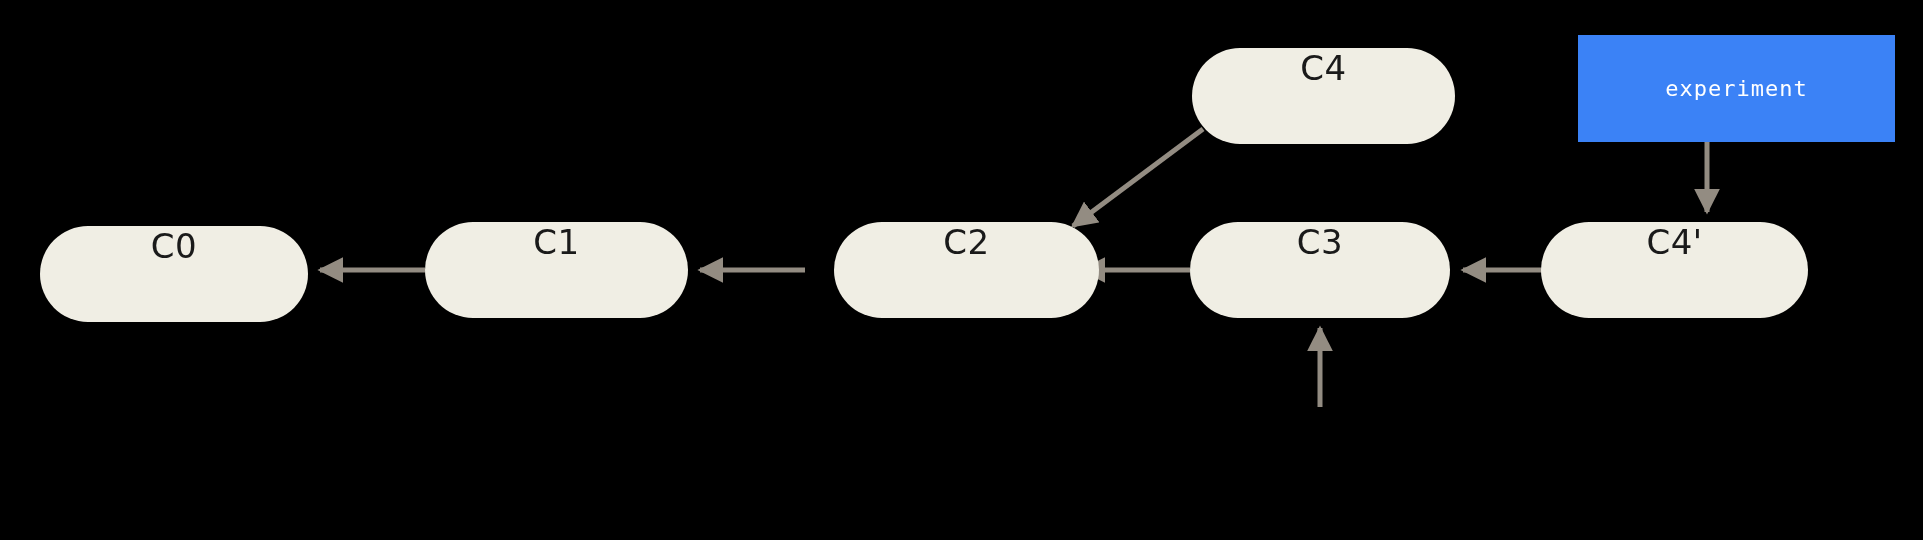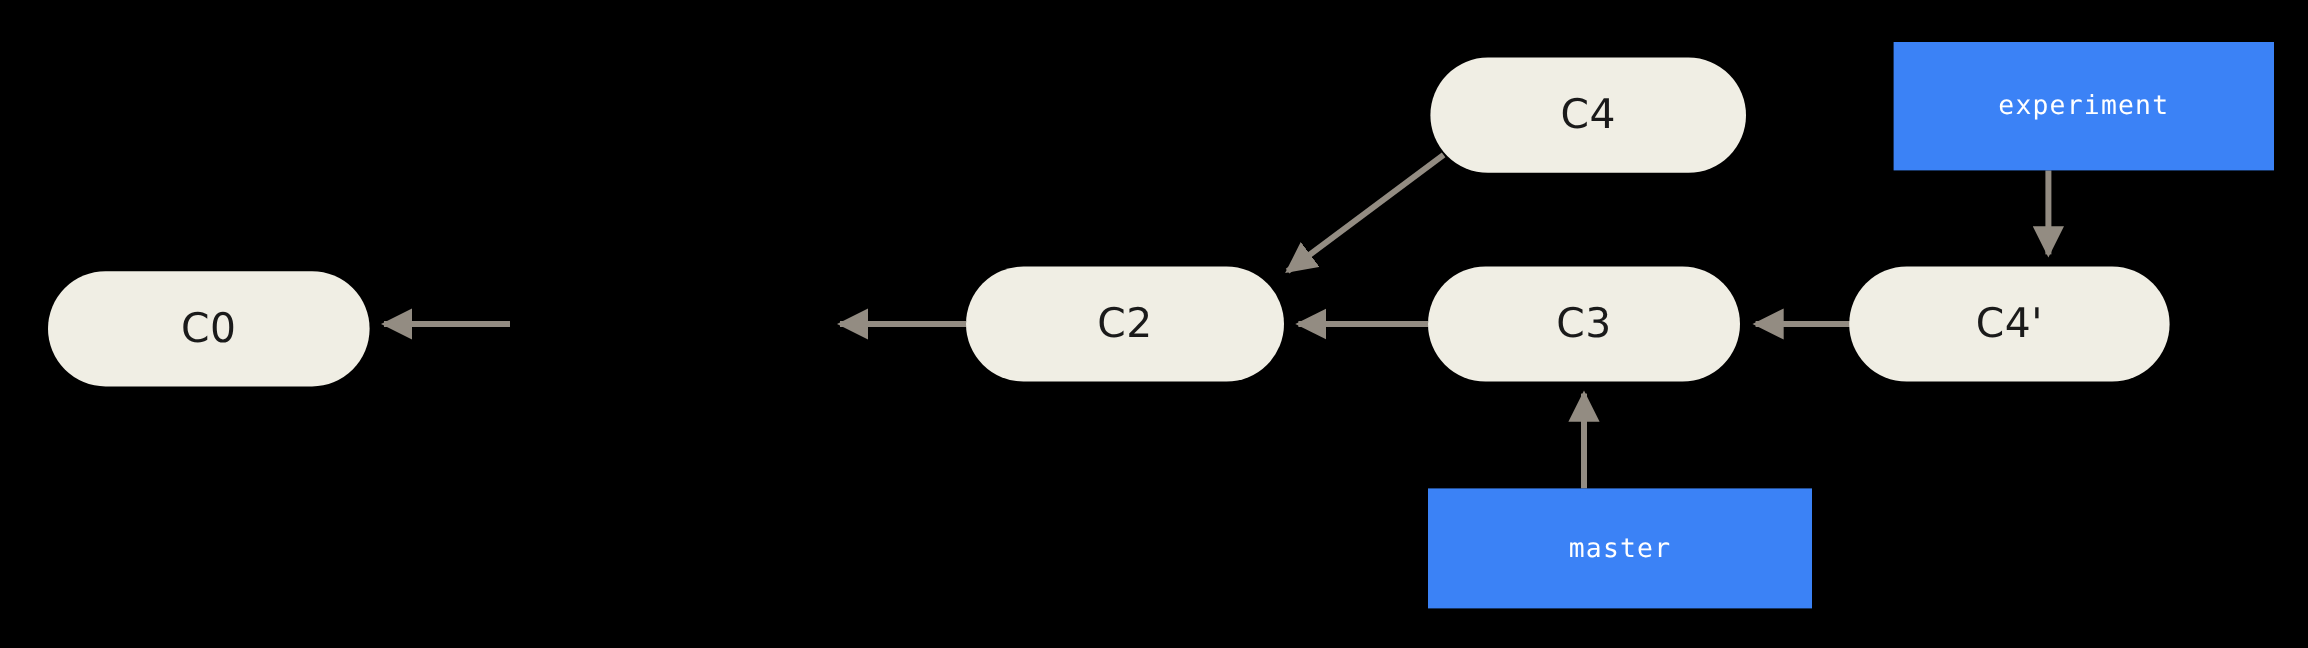--- a/index.html
+++ b/index.html
@@ -23,21 +23,20 @@
     left: 0;
     top: 0;
     width: 1923px;
     height: 540px;
   }
   .commit-node {
     position: absolute;
     background: #F0EEE4;
     border-radius: 48px;
     display: flex;
-    align-items: center;
     justify-content: center;
     color: #1A1A1A;
     font-family: "DejaVu Sans", "Liberation Sans", sans-serif;
     font-size: 34px;
     letter-spacing: 0.5px;
     z-index: 2;
   }
   .ref-label {
     position: absolute;
     background: #3b82f6;
@@ -75,38 +74,38 @@
 
     <line x1="1707" y1="142" x2="1707" y2="212" stroke="#938C82" stroke-width="5" marker-end="url(#arrowhead)"></line>
 
     <line x1="1320" y1="407" x2="1320" y2="328" stroke="#938C82" stroke-width="5" marker-end="url(#arrowhead)"></line>
   </svg>
 
   <div class="commit-node" style="left:40px; top:226px; width:268px; height:96px;">
     <span>C0</span>
   </div>
 
+  <div class="commit-node" style="left:425px; top:222px; width:263px; height:96px;">
+    <span>C1</span>
+  </div>
 
-  <div class="commit-node" style="left:805px; top:222px; width:265px; height:96px;">
+  <div class="commit-node" style="left:834px; top:222px; width:265px; height:96px;">
     <span>C2</span>
   </div>
 
   <div class="commit-node" style="left:1190px; top:222px; width:260px; height:96px;">
     <span>C3</span>
   </div>
 
   <div class="commit-node" style="left:1192px; top:48px; width:263px; height:96px;">
     <span>C4</span>
   </div>
 
   <div class="commit-node" style="left:1541px; top:222px; width:267px; height:96px;">
     <span>C4'</span>
   </div>
 
   <div class="ref-label" style="left:1578px; top:35px; width:317px; height:107px;">
     <span>experiment</span>
   </div>
 
-  <div class="ref-label" style="left:1190px; top:407px; width:320px; height:100px;">
-    <span>master</span>
-  </div>
 
 </div>
 
 </body></html>

